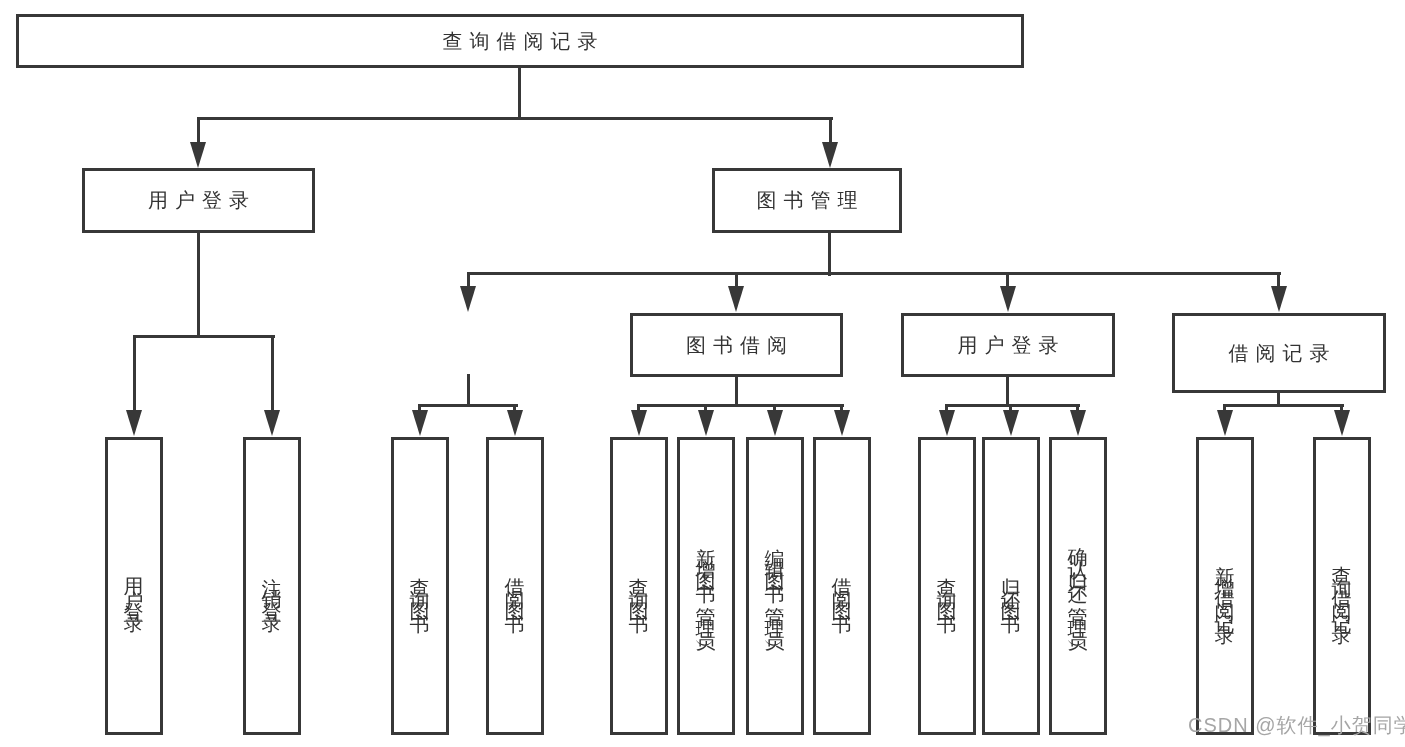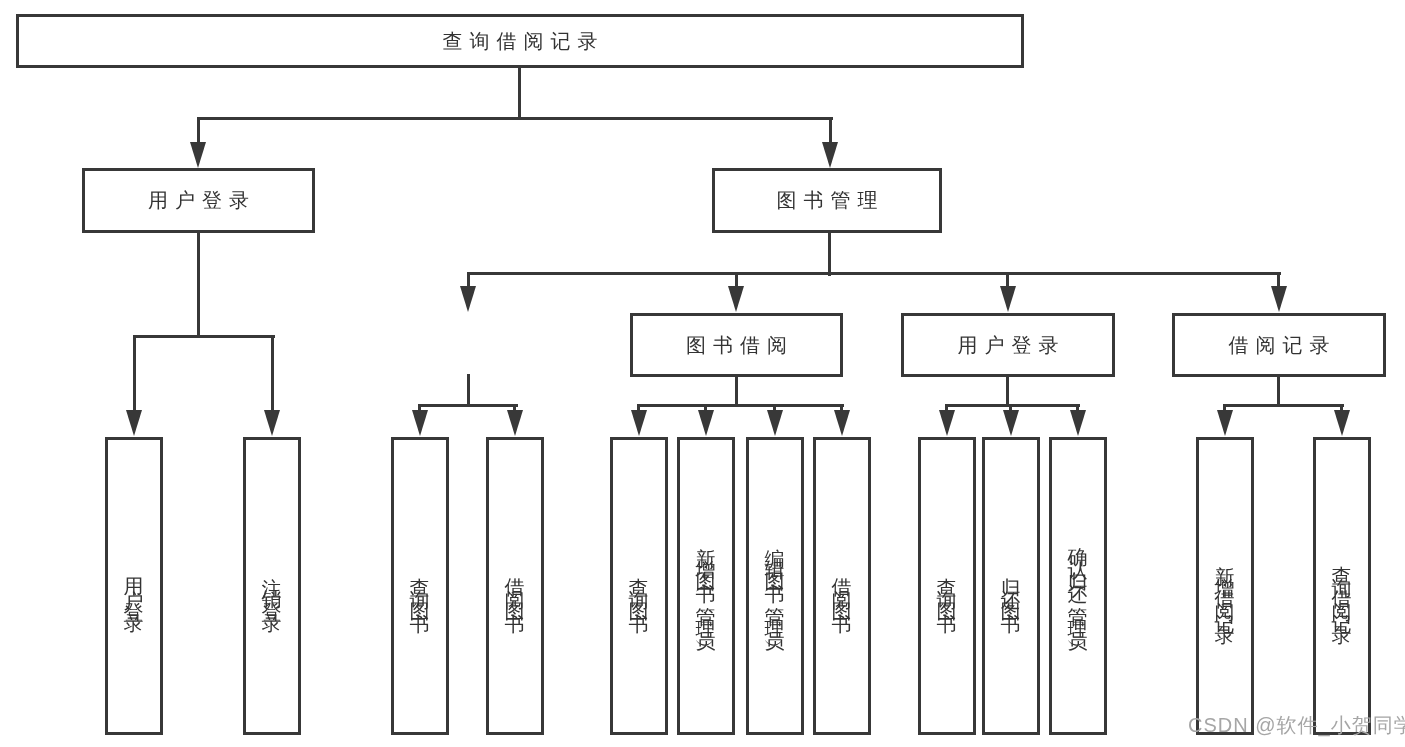--- a/index.html
+++ b/index.html
@@ -69,21 +69,21 @@
   <div class="ln" style="left:518px;top:66px;width:3px;height:54px;"></div>
   <div class="ln" style="left:197px;top:117px;width:636px;height:3px;"></div>
   <div class="ln" style="left:197px;top:117px;width:3px;height:28px;"></div>
   <div class="ln" style="left:829px;top:117px;width:3px;height:28px;"></div>
   <div class="ah" style="left:190px;top:142px;"></div>
   <div class="ah" style="left:822px;top:142px;"></div>
 
   <div class="hbox" style="left:82px;top:168px;width:233px;height:65px;">
     <span>用户登录</span>
   </div>
-  <div class="hbox" style="left:712px;top:168px;width:230px;height:65px;">
+  <div class="hbox" style="left:712px;top:168px;width:190px;height:65px;">
     <span>图书管理</span>
   </div>
 
   <div class="ln" style="left:197px;top:231px;width:3px;height:107px;"></div>
   <div class="ln" style="left:133px;top:335px;width:142px;height:3px;"></div>
   <div class="ln" style="left:133px;top:335px;width:3px;height:78px;"></div>
   <div class="ln" style="left:271px;top:335px;width:3px;height:78px;"></div>
   <div class="ah" style="left:126px;top:410px;"></div>
   <div class="ah" style="left:264px;top:410px;"></div>
 
@@ -97,21 +97,21 @@
   <div class="ah" style="left:728px;top:286px;"></div>
   <div class="ah" style="left:1000px;top:286px;"></div>
   <div class="ah" style="left:1271px;top:286px;"></div>
 
   <div class="hbox" style="left:630px;top:313px;width:213px;height:64px;text-align:right;">
     <span>图书借阅</span>
   </div>
   <div class="hbox" style="left:901px;top:313px;width:214px;height:64px;">
     <span>用户登录</span>
   </div>
-  <div class="hbox" style="left:1172px;top:313px;width:214px;height:64px;">
+  <div class="hbox" style="left:1172px;top:313px;width:214px;height:80px;">
     <span>借阅记录</span>
   </div>
 
   <div class="ln" style="left:467px;top:374px;width:3px;height:32px;"></div>
   <div class="ln" style="left:418px;top:404px;width:100px;height:3px;"></div>
   <div class="ln" style="left:418px;top:404px;width:3px;height:9px;"></div>
   <div class="ln" style="left:513px;top:404px;width:3px;height:9px;"></div>
   <div class="ah" style="left:412px;top:410px;"></div>
   <div class="ah" style="left:507px;top:410px;"></div>
 

